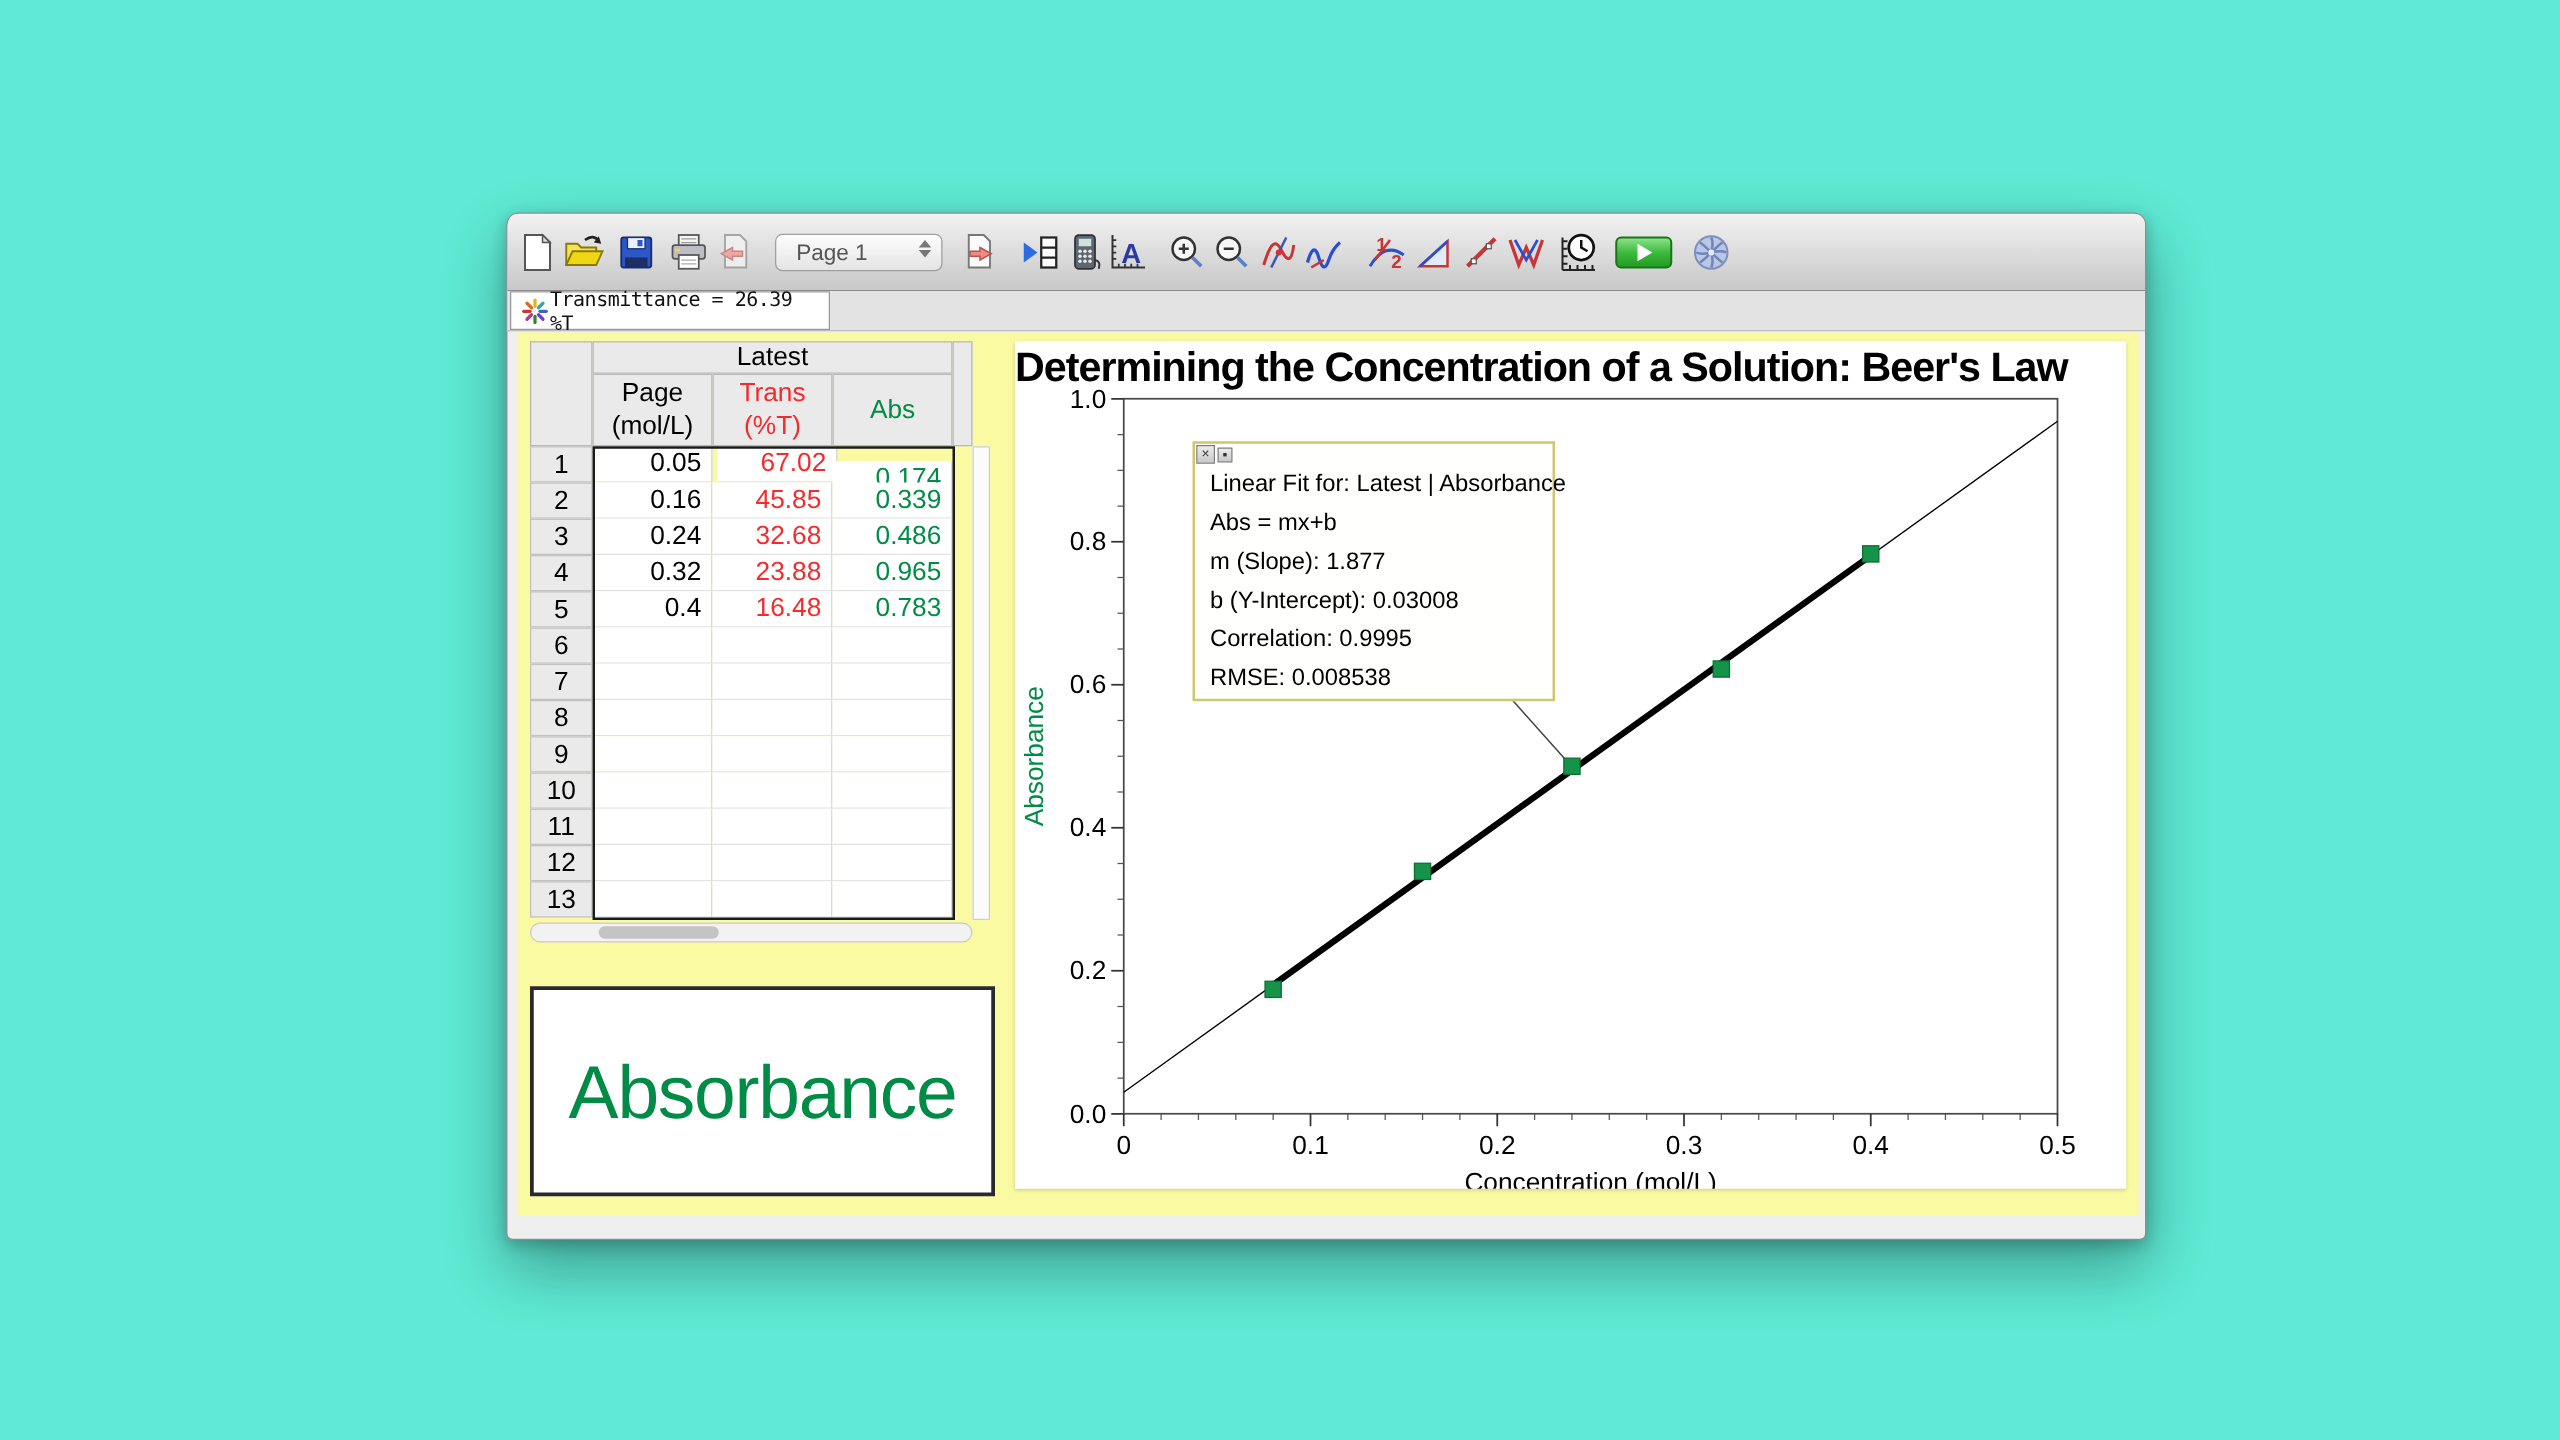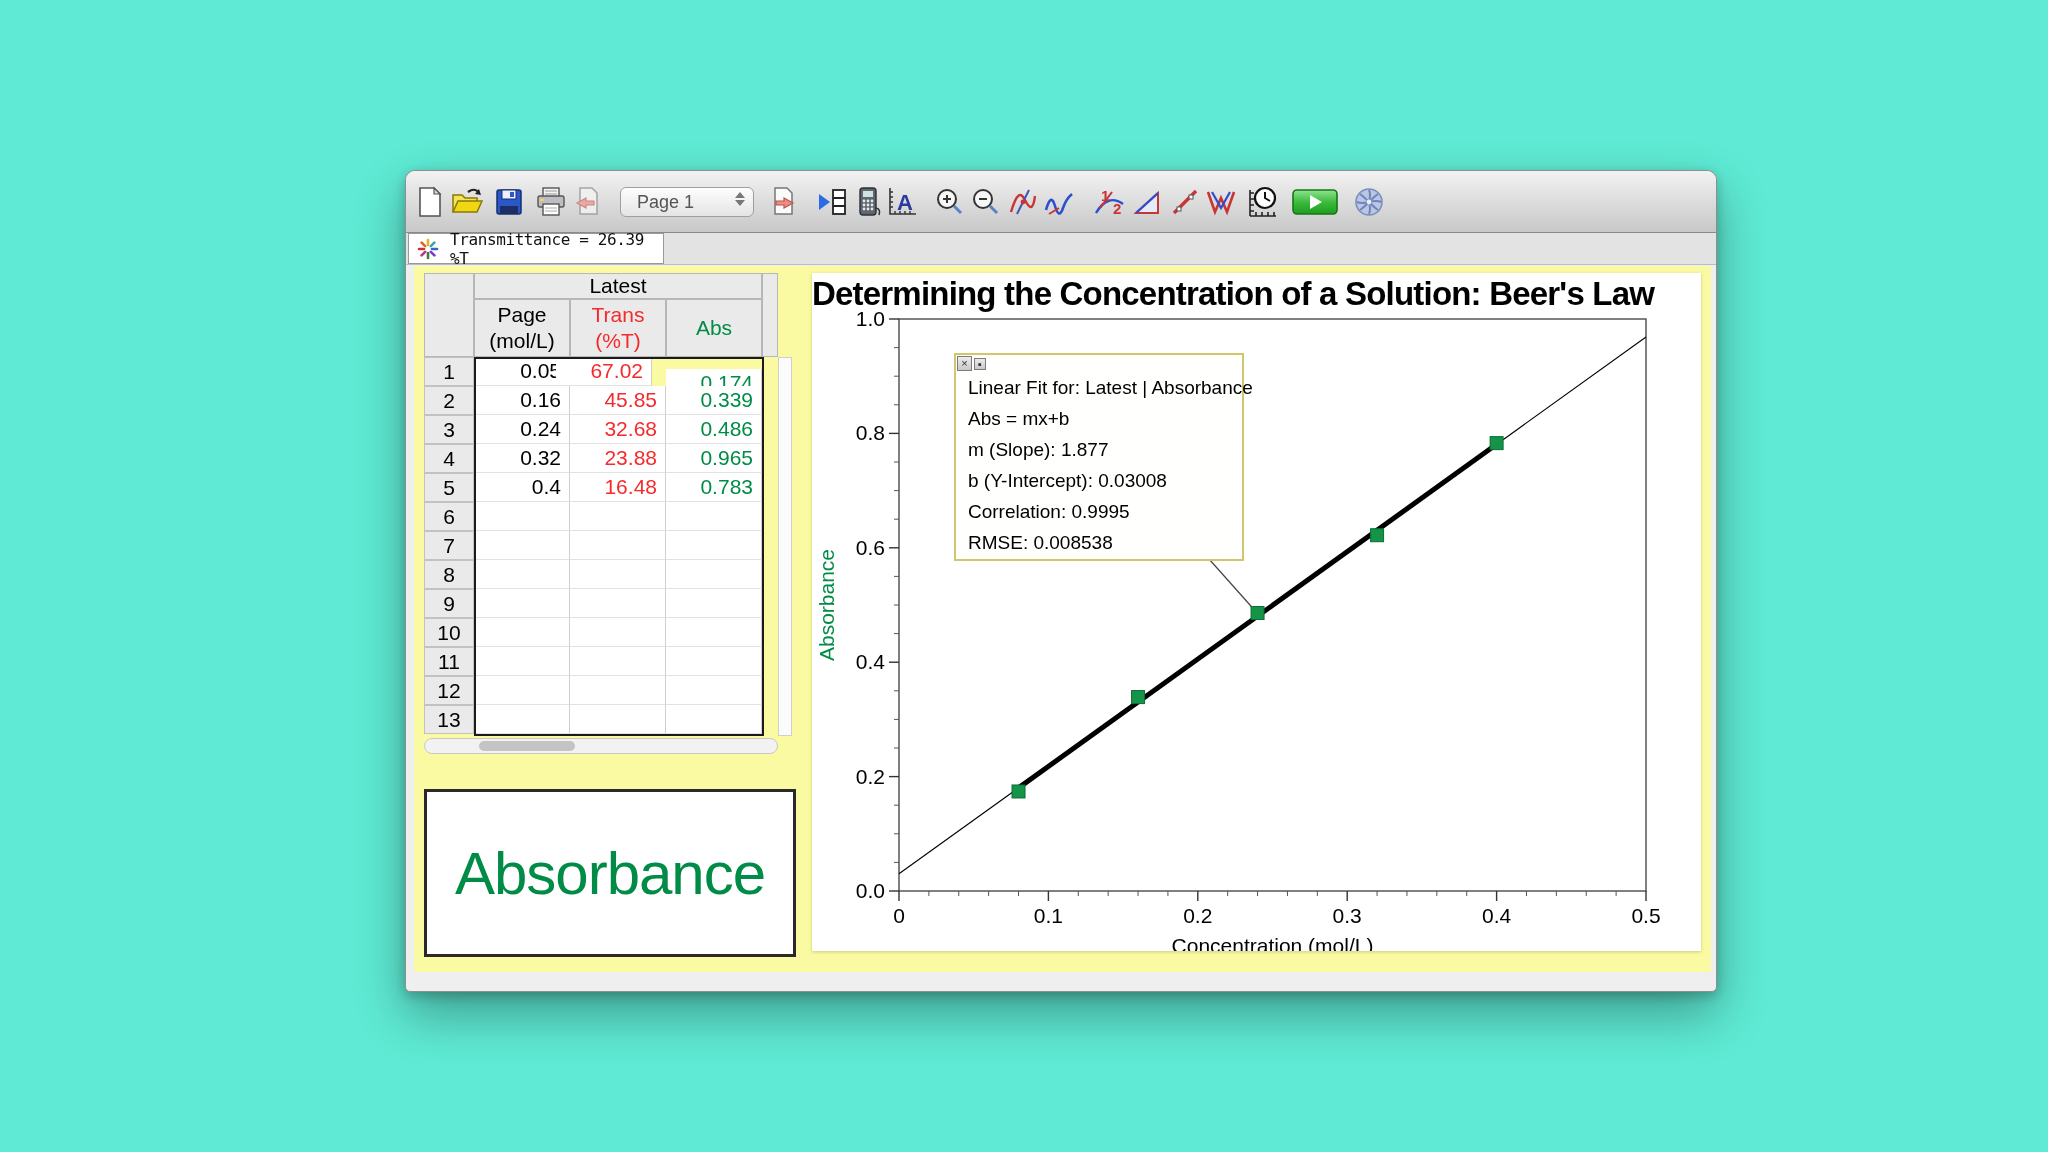--- a/index.html
+++ b/index.html
@@ -17,21 +17,21 @@
     background:linear-gradient(#FDFDFD,#E4E4E4);display:flex;align-items:center;box-sizing:border-box;
     font-size:18px;color:#555;padding-left:16px;box-shadow:0 1px 1px rgba(255,255,255,.7) inset;}
   .pagedd .arrows{position:absolute;right:8px;top:4px;display:flex;flex-direction:column;gap:2px;}
   .pagedd .arrows i{width:0;height:0;border-left:5px solid transparent;border-right:5px solid transparent;}
   .pagedd .arrows i.up{border-bottom:6px solid #777;}
   .pagedd .arrows i.dn{border-top:6px solid #777;}
 
   .statusbar{position:absolute;left:0;top:62px;width:100%;height:32px;background:#E3E3E3;
     border-bottom:1px solid #bdbdbd;box-sizing:border-box;}
   .readout{position:absolute;left:2px;top:0px;width:256px;height:31px;background:#fff;border:1px solid #999;
-    box-sizing:border-box;display:flex;align-items:center;gap:11px;padding:0 8px;
+    box-sizing:border-box;display:flex;align-items:center;gap:1px;padding:0 8px;
     font-family:"DejaVu Sans Mono","Liberation Mono",monospace;font-size:16px;letter-spacing:-.4px;color:#111;}
 
   
   .page{position:absolute;left:8px;top:95px;width:1297px;height:706px;background:#FAFAA2;}
 
   
   #table-block{position:absolute;left:10px;top:7px;width:368px;height:482px;font-size:21px;color:#000;}
   .hcell{position:absolute;background:#EAEAEA;border:1px solid #b7b7b7;box-sizing:border-box;
     display:flex;align-items:center;justify-content:center;}
   .rownum{position:absolute;background:#EAEAEA;border:1px solid #c2c2c2;box-sizing:border-box;
@@ -284,21 +284,21 @@
           <div class="hcell hdr2" style="left: 146px; top: 26px; width: 96px; height: 58px; color: rgb(244, 42, 44);">
             <div>Trans</div>
             <div>(%T)</div>
           </div>
           <div class="hcell hdr2" style="left: 242px; top: 26px; width: 96px; height: 58px; color: rgb(0, 140, 70);">
             <div>Abs</div>
             <div></div>
           </div>
           <div class="rownum" style="left: 0px; top: 84px; width: 50px; height: 29px;">1</div>
           <div class="dcell col-conc" style="left: 50px; top: 84px; width: 96px; height: 29px;">0.05</div>
-          <div class="dcell col-trans" style="left: 132px; top: 84px; width: 96px; height: 29px;">67.02</div>
+          <div class="dcell col-trans" style="left: 150px; top: 84px; width: 96px; height: 29px;">67.02</div>
           <div class="dcell col-abs" style="left: 242px; top: 96px; width: 96px; height: 29px;">0.174</div>
           <div class="rownum" style="left: 0px; top: 113px; width: 50px; height: 29px;">2</div>
           <div class="dcell col-conc" style="left: 50px; top: 113px; width: 96px; height: 29px;">0.16</div>
           <div class="dcell col-trans" style="left: 146px; top: 113px; width: 96px; height: 29px;">45.85</div>
           <div class="dcell col-abs" style="left: 242px; top: 113px; width: 96px; height: 29px;">0.339</div>
           <div class="rownum" style="left: 0px; top: 142px; width: 50px; height: 29px;">3</div>
           <div class="dcell col-conc" style="left: 50px; top: 142px; width: 96px; height: 29px;">0.24</div>
           <div class="dcell col-trans" style="left: 146px; top: 142px; width: 96px; height: 29px;">32.68</div>
           <div class="dcell col-abs" style="left: 242px; top: 142px; width: 96px; height: 29px;">0.486</div>
           <div class="rownum" style="left: 0px; top: 171px; width: 50px; height: 29px;">4</div>

